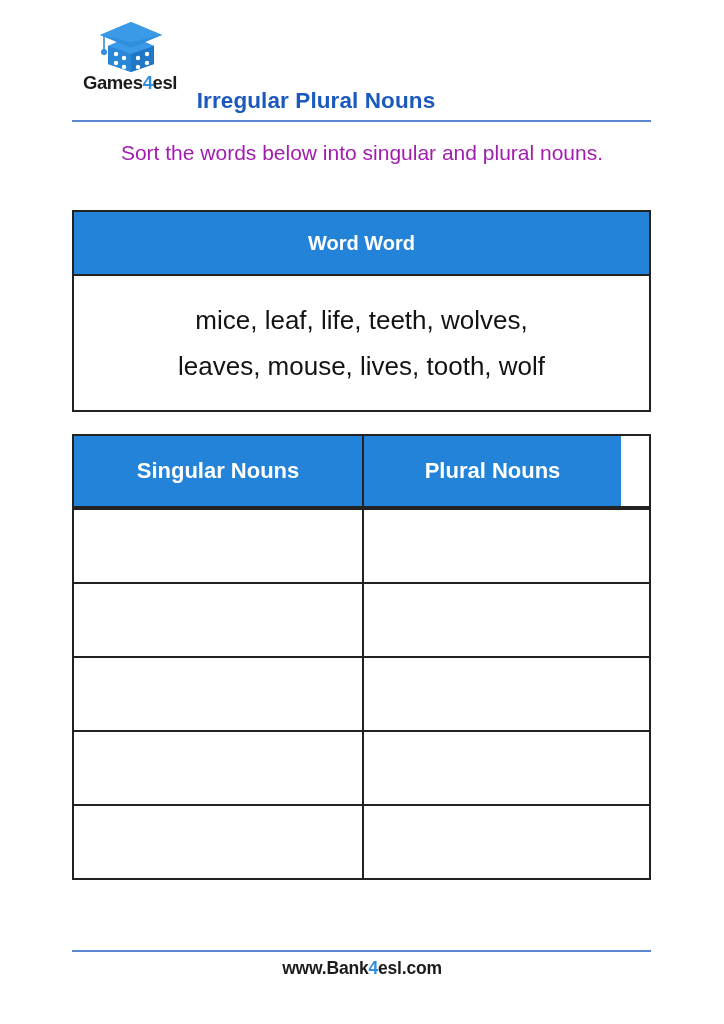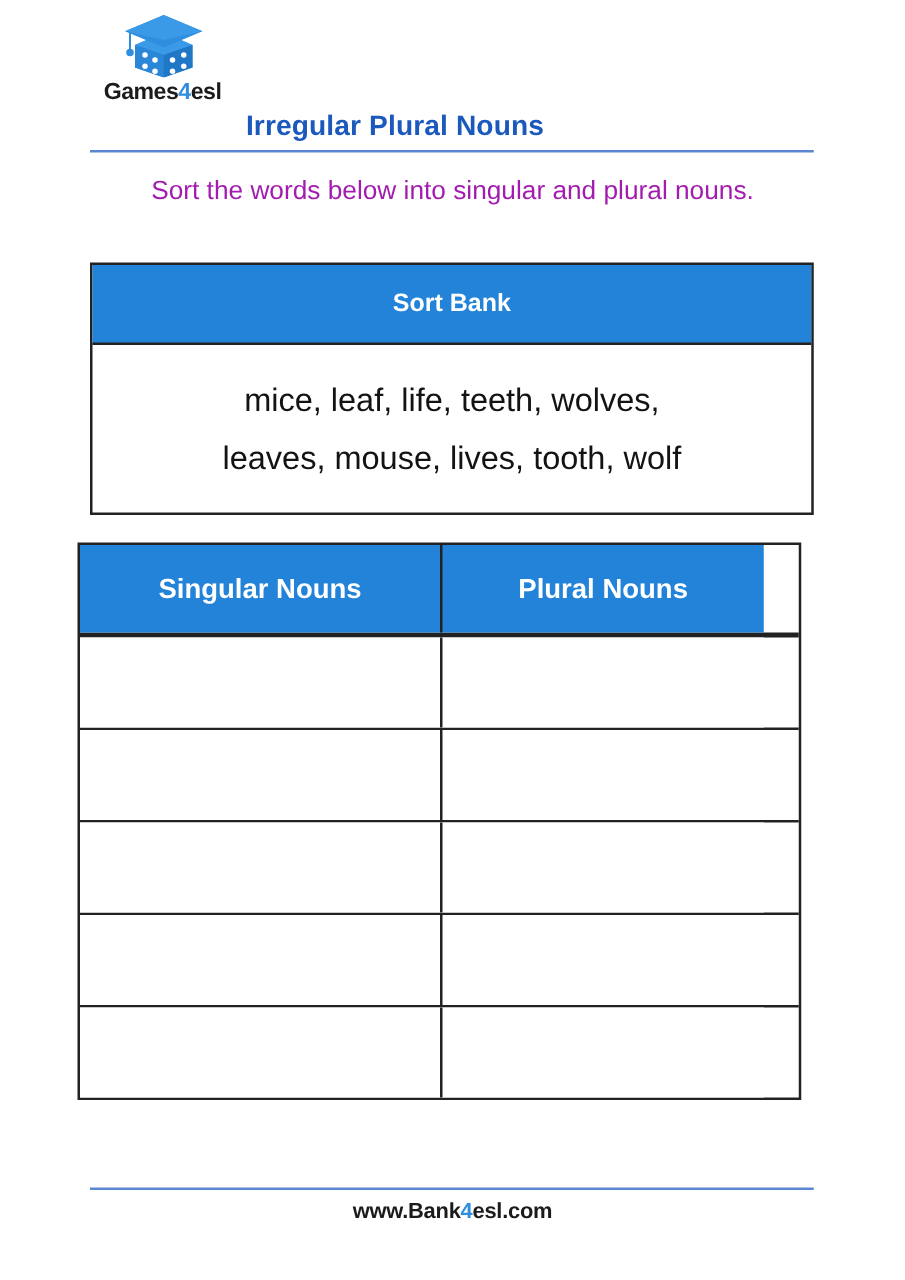--- a/index.html
+++ b/index.html
@@ -20,21 +20,21 @@
   .header {
     position: absolute;
     left: 0;
     top: 0;
     width: 724px;
     height: 128px;
   }
   .logo {
     position: absolute;
     left: 72px;
-    top: 10px;
+    top: 20px;
     width: 116px;
     height: 76px;
   }
   .logo-mark {
     position: absolute;
     left: 24px;
     top: 0;
     width: 70px;
     height: 52px;
   }
@@ -119,21 +119,21 @@
     font-size: 26px;
     line-height: 30px;
     color: #131313;
     text-align: center;
     white-space: nowrap;
   }
 
   
   .sort-table {
     position: absolute;
-    left: 62px;
+    left: 72px;
     top: 434px;
     width: 579px;
     box-sizing: border-box;
     border: 2px solid #222222;
   }
   .sort-row {
     display: flex;
     height: 72px;
   }
   .sort-row.header-row { height: 70px; }
@@ -211,21 +211,21 @@
     <div class="logo-wordmark"><span>Games</span><span class="accent">4</span><span>esl</span></div>
   </div>
 
   <div class="page-title">Irregular Plural Nouns</div>
   <div class="header-rule"></div>
 </div>
 
 <div class="instructions">Sort the words below into singular and plural nouns.</div>
 
 <div class="word-bank">
-  <div class="word-bank-header">Sort Bank</div>
+  <div class="word-bank-header">Word Word</div>
   <div class="word-bank-body">
     <div class="word-bank-line">mice, leaf, life, teeth, wolves,</div>
     <div class="word-bank-line">leaves, mouse, lives, tooth, wolf</div>
   </div>
 </div>
 
 <div class="sort-table">
 
   <div class="sort-row header-row">
     <div class="sort-cell col-left">Singular Nouns</div>

